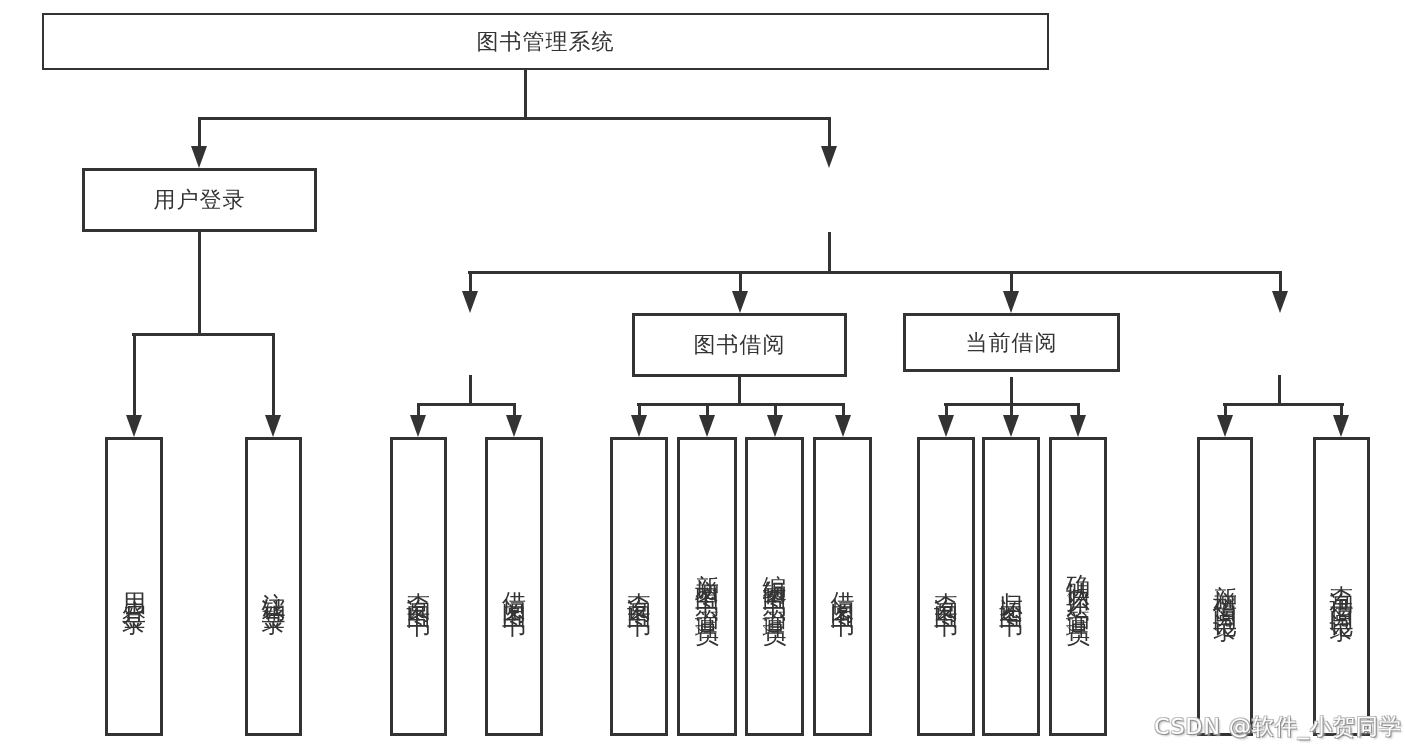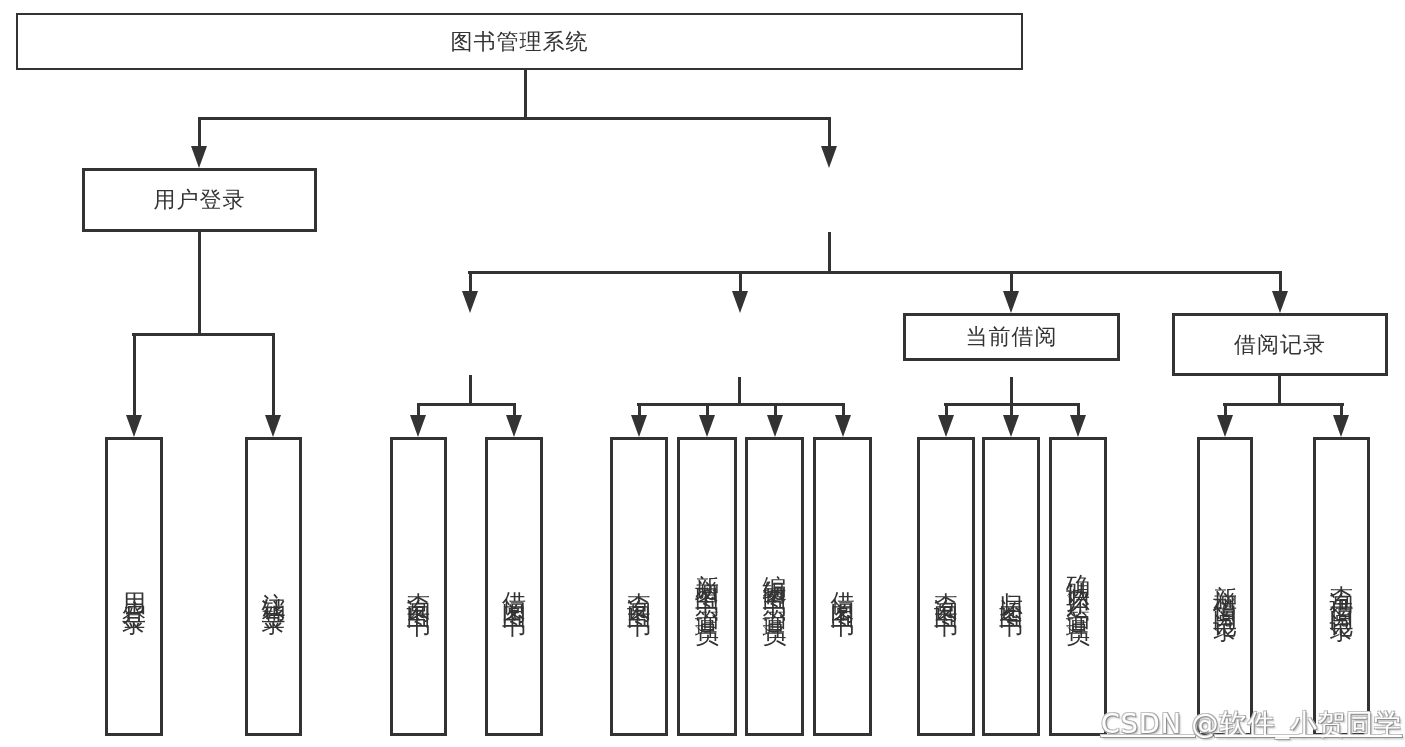--- a/index.html
+++ b/index.html
@@ -5,37 +5,36 @@
   html,body{margin:0;padding:0;background:#fff;}
   .canvas{
     position:relative;width:1405px;height:747px;background:#ffffff;overflow:hidden;
     font-family:"DejaVu Sans","Liberation Sans",sans-serif;color:#333333;
   }
   .box{
     position:absolute;box-sizing:border-box;border:3px solid #333333;background:#ffffff;
     display:flex;align-items:center;justify-content:center;
     font-size:22px;letter-spacing:1px;white-space:nowrap;
   }
-  .lvl1{border-width:2px;}
+  .lvl1{border-width:2px;margin-left:26px;}
   .vbox{
     writing-mode:vertical-rl;font-size:24px;letter-spacing:7px;line-height:1;
     top:437px;height:299px;
   }
   .hline,.vline{position:absolute;background:#333333;}
   .arrow{
     position:absolute;width:0;height:0;
     border-left:8px solid transparent;border-right:8px solid transparent;
     border-top:22px solid #333333;
   }
   .watermark{
-    position:absolute;right:3px;bottom:5px;font-size:27px;letter-spacing:1px;
+    position:absolute;right:3px;bottom:5px;font-size:22px;letter-spacing:1px;
     color:#ffffff;
     text-shadow:1px 1px 0 #8f8f8f,-1px -1px 0 #c4c4c4,1px -1px 0 #ababab,-1px 1px 0 #ababab,2px 2px 2px #bdbdbd;
     white-space:nowrap;
-    text-decoration:underline;
   }
 </style>
 </head>
 <body>
 
 <div class="canvas">
 
   <div class="box lvl1" style="left:16px;top:13px;width:1007px;height:57px;">图书管理系统</div>
 
   <div class="vline" style="left:524px;top:69px;width:3px;height:49px;"></div>
@@ -58,22 +57,22 @@
   <div class="hline" style="left:468px;top:271px;width:814px;height:3px;"></div>
   <div class="vline" style="left:469px;top:271px;width:3px;height:20px;"></div>
   <div class="arrow" style="left:462px;top:291px;"></div>
   <div class="vline" style="left:739px;top:271px;width:3px;height:20px;"></div>
   <div class="arrow" style="left:732px;top:291px;"></div>
   <div class="vline" style="left:1010px;top:271px;width:3px;height:20px;"></div>
   <div class="arrow" style="left:1003px;top:291px;"></div>
   <div class="vline" style="left:1279px;top:271px;width:3px;height:20px;"></div>
   <div class="arrow" style="left:1272px;top:291px;"></div>
 
-  <div class="box" style="left:903px;top:313px;width:217px;height:48px;">当前借阅</div>
-  <div class="box" style="left:1172px;top:313px;width:216px;height:63px;">借阅记录</div>
+  <div class="box" style="left:632px;top:313px;width:215px;height:64px;">图书借阅</div>
+  <div class="box" style="left:903px;top:313px;width:217px;height:59px;">当前借阅</div>
 
   <div class="vline" style="left:469px;top:375px;width:3px;height:30px;"></div>
   <div class="hline" style="left:417px;top:403px;width:99px;height:3px;"></div>
   <div class="vline" style="left:417px;top:403px;width:3px;height:12px;"></div>
   <div class="arrow" style="left:410px;top:415px;"></div>
   <div class="vline" style="left:513px;top:403px;width:3px;height:12px;"></div>
   <div class="arrow" style="left:506px;top:415px;"></div>
 
   <div class="vline" style="left:738px;top:377px;width:3px;height:28px;"></div>
   <div class="hline" style="left:637px;top:403px;width:208px;height:3px;"></div>

